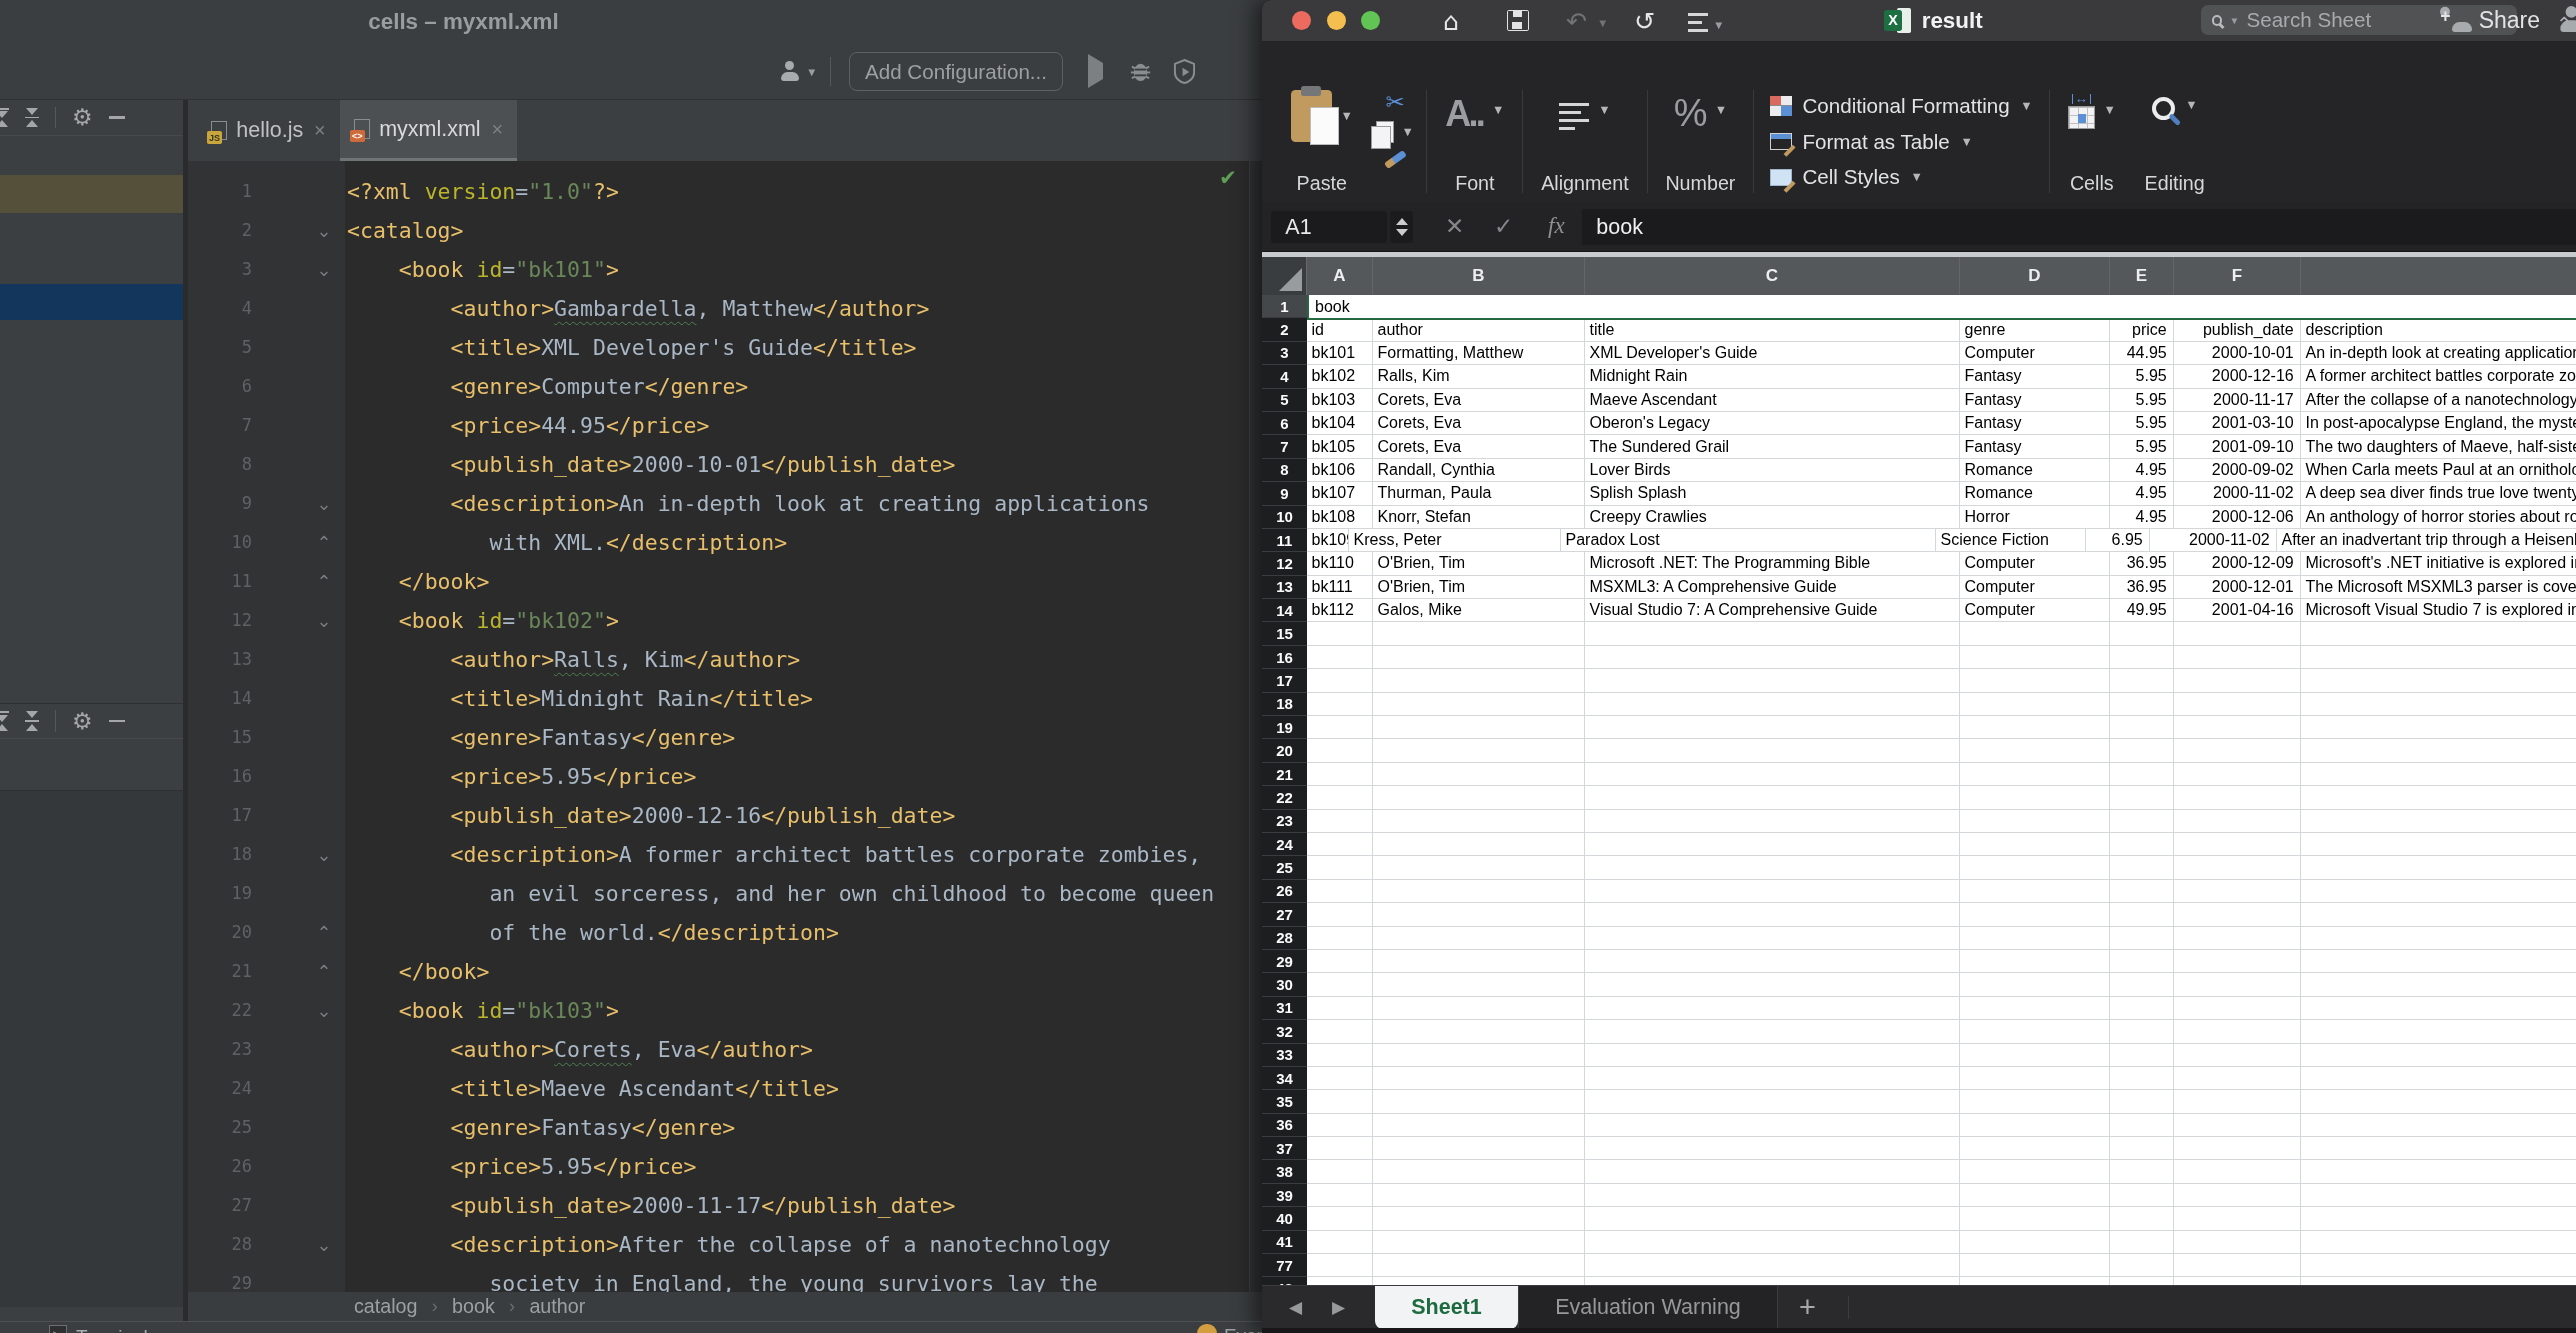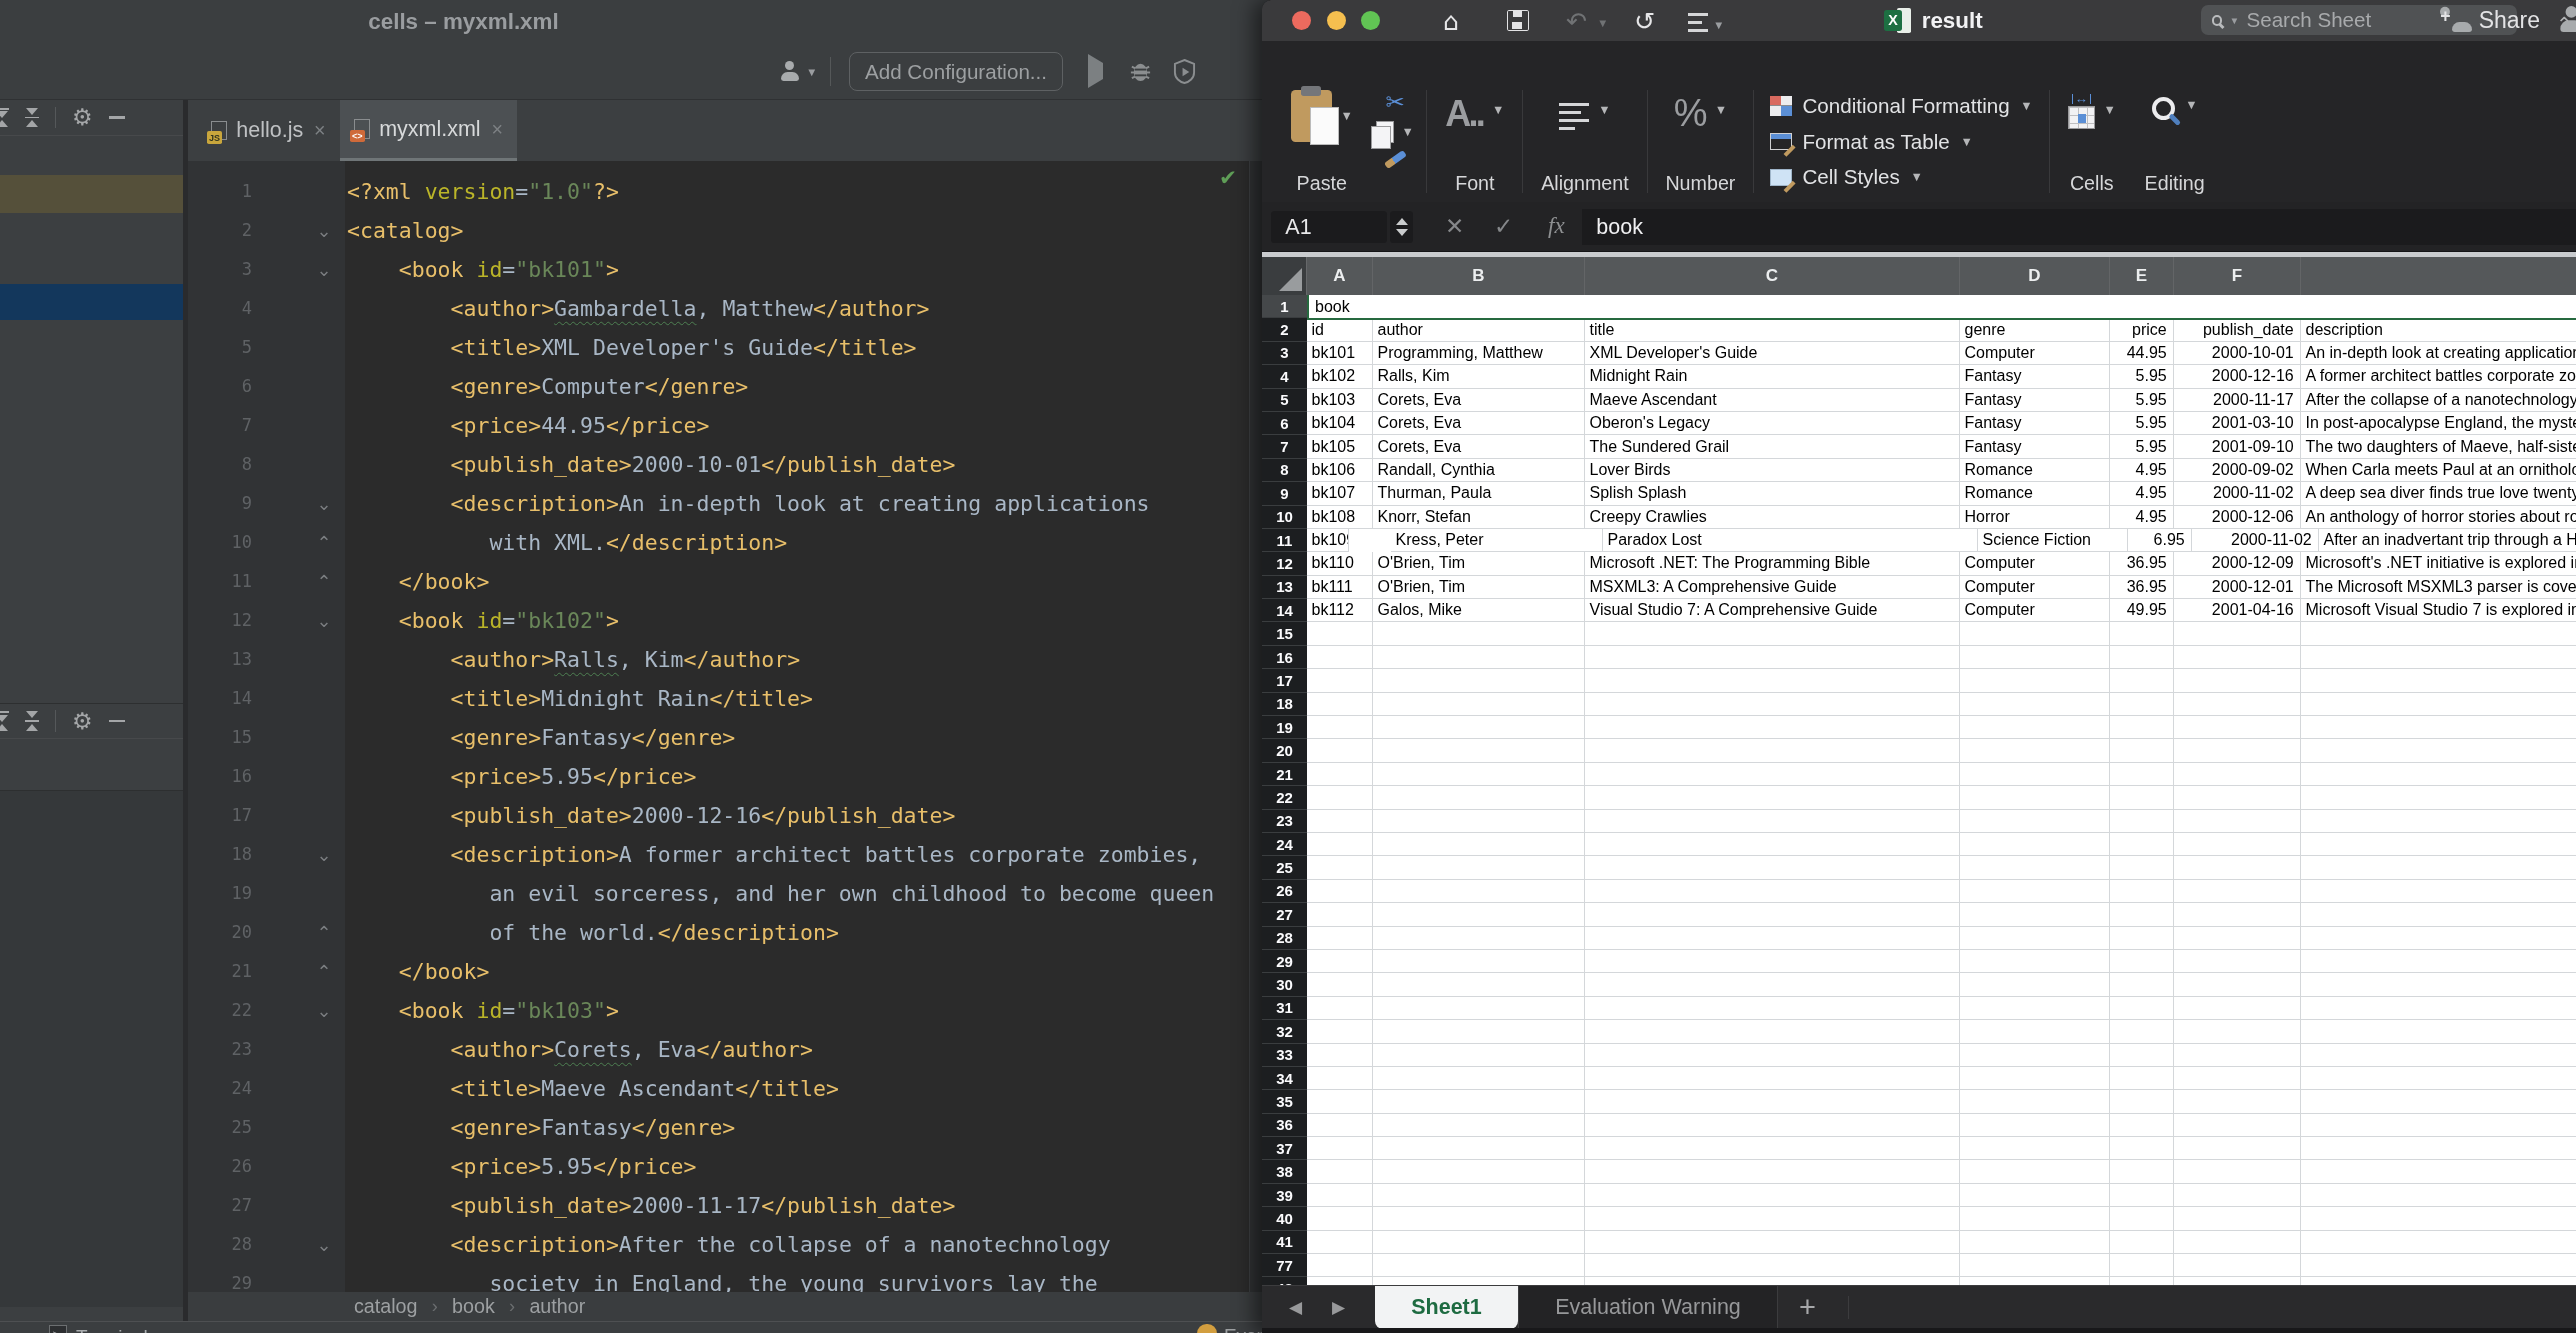--- a/index.html
+++ b/index.html
@@ -506,21 +506,21 @@
         <div class="gcell" style="width: 212px;">author</div>
         <div class="gcell" style="width: 375px;">title</div>
         <div class="gcell" style="width: 150px;">genre</div>
         <div class="gcell num" style="width: 64px;">price</div>
         <div class="gcell num" style="width: 127px;">publish_date</div>
         <div class="gcell last" style="width: 716px;">description</div>
       </div>
       <div class="grow" style="height: 23.4px;">
         <div class="rowhdr">3</div>
         <div class="gcell" style="width: 66px;">bk101</div>
-        <div class="gcell" style="width: 212px;">Programming, Matthew</div>
+        <div class="gcell" style="width: 212px;">Formatting, Matthew</div>
         <div class="gcell" style="width: 375px;">XML Developer's Guide</div>
         <div class="gcell" style="width: 150px;">Computer</div>
         <div class="gcell num" style="width: 64px;">44.95</div>
         <div class="gcell num" style="width: 127px;">2000-10-01</div>
         <div class="gcell last" style="width: 716px;">An in-depth look at creating applications with XML.</div>
       </div>
       <div class="grow" style="height: 23.4px;">
         <div class="rowhdr">4</div>
         <div class="gcell" style="width: 66px;">bk102</div>
         <div class="gcell" style="width: 212px;">Ralls, Kim</div>
@@ -586,21 +586,21 @@
         <div class="gcell" style="width: 212px;">Knorr, Stefan</div>
         <div class="gcell" style="width: 375px;">Creepy Crawlies</div>
         <div class="gcell" style="width: 150px;">Horror</div>
         <div class="gcell num" style="width: 64px;">4.95</div>
         <div class="gcell num" style="width: 127px;">2000-12-06</div>
         <div class="gcell last" style="width: 716px;">An anthology of horror stories about roaches, centipedes, scorpions and other insects.</div>
       </div>
       <div class="grow" style="height: 23.4px;">
         <div class="rowhdr">11</div>
         <div class="gcell" style="width: 42px;">bk109</div>
-        <div class="gcell" style="width: 212px; margin-left: 42px;">Kress, Peter</div>
+        <div class="gcell" style="width: 212px;">Kress, Peter</div>
         <div class="gcell" style="width: 375px;">Paradox Lost</div>
         <div class="gcell" style="width: 150px;">Science Fiction</div>
         <div class="gcell num" style="width: 64px;">6.95</div>
         <div class="gcell num" style="width: 127px;">2000-11-02</div>
         <div class="gcell last" style="width: 716px;">After an inadvertant trip through a Heisenberg Uncertainty Device, James Salway discovers the problems of being quantum.</div>
       </div>
       <div class="grow" style="height: 23.4px;">
         <div class="rowhdr">12</div>
         <div class="gcell" style="width: 66px;">bk110</div>
         <div class="gcell" style="width: 212px;">O'Brien, Tim</div>

